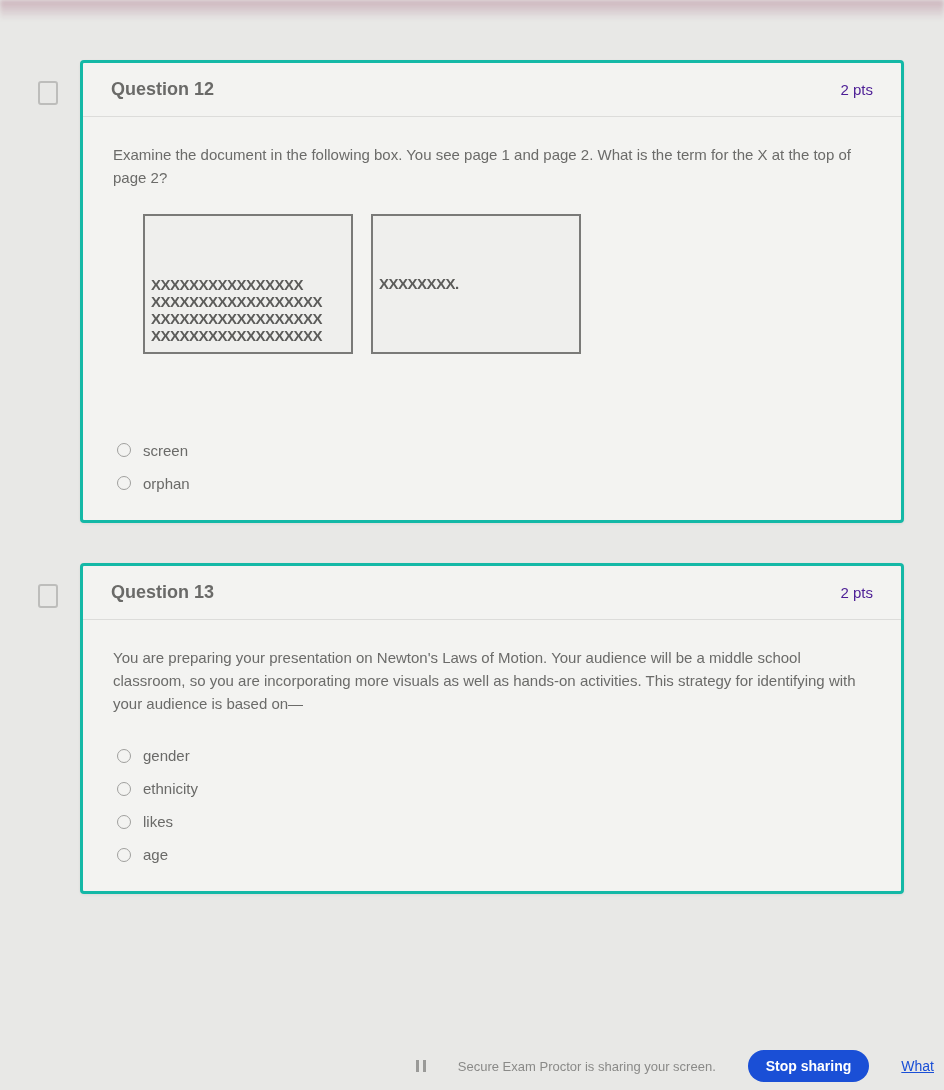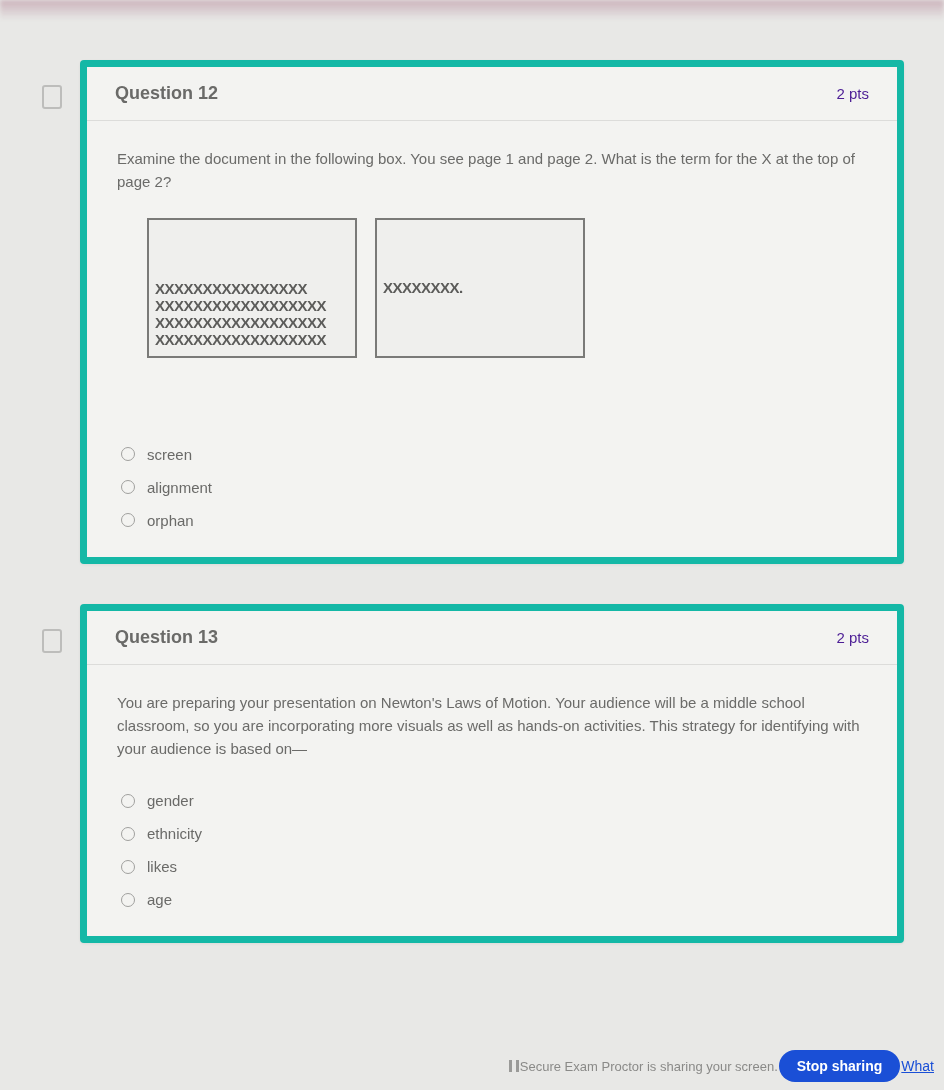--- a/index.html
+++ b/index.html
@@ -12,21 +12,21 @@
     position: relative;
     color: #5a5a58;
   }
   .top-smudge {
     height: 20px;
     background: linear-gradient(to bottom, rgba(120,20,60,0.25), rgba(0,0,0,0));
     filter: blur(2px);
   }
   .card {
     background: #f3f3f1;
-    border: 7px solid #14b8a6;
+    border: 3px solid #14b8a6;
     border-radius: 4px;
     margin: 40px 40px 0 80px;
     box-shadow: 0 1px 3px rgba(0,0,0,0.06);
     position: relative;
   }
   .bookmark {
     position: absolute;
     left: -45px;
     top: 18px;
     width: 20px;
@@ -77,21 +77,21 @@
     border:1.5px solid #a0a09e;
     border-radius:50%;
     flex:0 0 auto;
   }
   .share-bar {
     position:absolute;
     bottom:8px;
     right:10px;
     display:flex;
     align-items:center;
-    gap:1px;
+    gap:32px;
     font-size:13px;
   }
   .share-text { color:#8a8a88; }
   .share-pause {
     width:10px; height:12px;
     border-left:3px solid #9a9a98;
     border-right:3px solid #9a9a98;
   }
   .stop-btn {
     background:#1a4fd6;
@@ -127,24 +127,20 @@
         <div>XXXXXXXX.</div>
       </div>
     </div>
     <div class="options">
       <label class="opt">
           <span class="radio"></span>
           <span>screen</span>
         </label>
       <label class="opt">
           <span class="radio"></span>
-          <span>alignment</span>
-        </label>
-      <label class="opt">
-          <span class="radio"></span>
           <span>orphan</span>
         </label>
     </div>
   </div>
 </div>
 
 <div class="card">
   <div class="bookmark"></div>
   <div class="card-head">
     <div class="q-title">Question 13</div>

